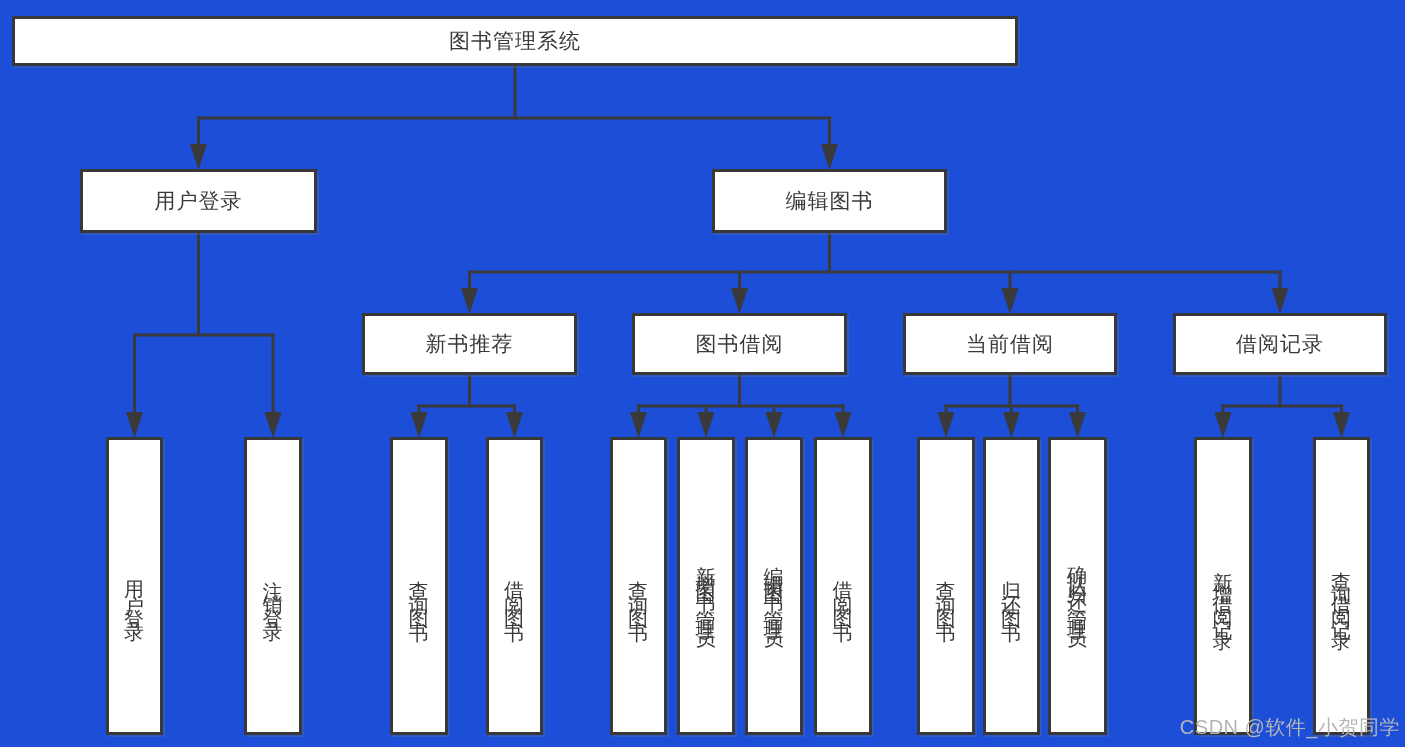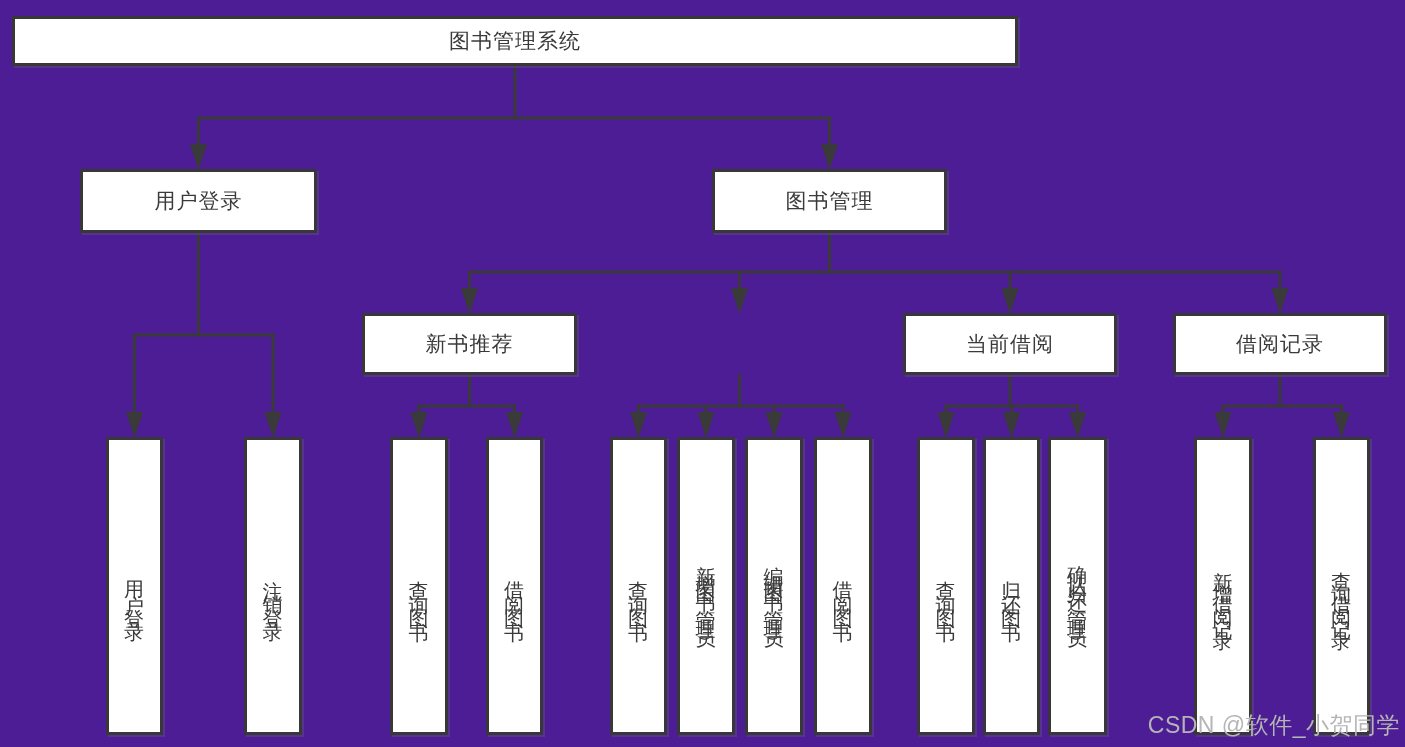--- a/index.html
+++ b/index.html
@@ -5,21 +5,21 @@
   html, body {
     margin: 0;
     padding: 0;
     background: #ffffff;
     font-family: "Liberation Sans", "DejaVu Sans", sans-serif;
   }
   #canvas {
     position: relative;
     width: 1405px;
     height: 747px;
-    background: #4c1d95;
+    background: #1d4ed8;
     overflow: hidden;
   }
   #connectors {
     position: absolute;
     left: 0; top: 0;
     width: 1405px; height: 747px;
   }
   #nodes { position: absolute; left: 0; top: 0; width: 1405px; height: 747px; }
   .node {
     position: absolute;
@@ -42,21 +42,21 @@
     color: #3a3a3a;
     font-size: 20px;
     line-height: 1;
     white-space: nowrap;
   }
   #watermark {
     position: absolute;
     right: 5px;
     bottom: 6px;
     color: #b5b5b5;
-    font-size: 23px;
+    font-size: 20px;
     letter-spacing: 0.5px;
     white-space: nowrap;
     pointer-events: none;
   }
 </style>
 </head>
 <body>
 
 <div id="canvas">
   <svg id="connectors" xmlns="http://www.w3.org/2000/svg" viewBox="0 0 1405 747">
@@ -114,24 +114,27 @@
       <polygon points="1341.5,438 1333,412 1350,412" fill="#3a3a3a"></polygon>
     </svg>
   <div id="nodes">
       <div class="node h" style="left: 12px; top: 16px; width: 1006px; height: 50px; border-color: rgb(56, 56, 56);">
         <span class="lbl" style="color: rgb(58, 58, 58);">图书管理系统</span>
       </div>
       <div class="node h" style="left: 80px; top: 169px; width: 237px; height: 64px; border-color: rgb(56, 56, 56);">
         <span class="lbl" style="color: rgb(58, 58, 58);">用户登录</span>
       </div>
       <div class="node h" style="left: 712px; top: 169px; width: 235px; height: 64px; border-color: rgb(56, 56, 56);">
-        <span class="lbl" style="color: rgb(58, 58, 58);">图书管理</span>
+        <span class="lbl" style="color: rgb(58, 58, 58);">编辑图书</span>
       </div>
       <div class="node h" style="left: 362px; top: 313px; width: 215px; height: 62px; border-color: rgb(56, 56, 56);">
         <span class="lbl" style="color: rgb(58, 58, 58);">新书推荐</span>
+      </div>
+      <div class="node h" style="left: 632px; top: 313px; width: 215px; height: 62px; border-color: rgb(56, 56, 56);">
+        <span class="lbl" style="color: rgb(58, 58, 58);">图书借阅</span>
       </div>
       <div class="node h" style="left: 903px; top: 313px; width: 214px; height: 62px; border-color: rgb(56, 56, 56);">
         <span class="lbl" style="color: rgb(58, 58, 58); text-align: center;">当前借阅</span>
       </div>
       <div class="node h" style="left: 1173px; top: 313px; width: 214px; height: 62px; border-color: rgb(56, 56, 56); text-align: right;">
         <span class="lbl" style="color: rgb(58, 58, 58);">借阅记录</span>
       </div>
       <div class="node v" style="left: 106px; top: 437px; width: 57px; height: 298px; border-color: rgb(56, 56, 56);">
         <span class="lbl" style="color: rgb(58, 58, 58); letter-spacing: 14px; margin-bottom: -14px;">用户登录</span>
       </div>

